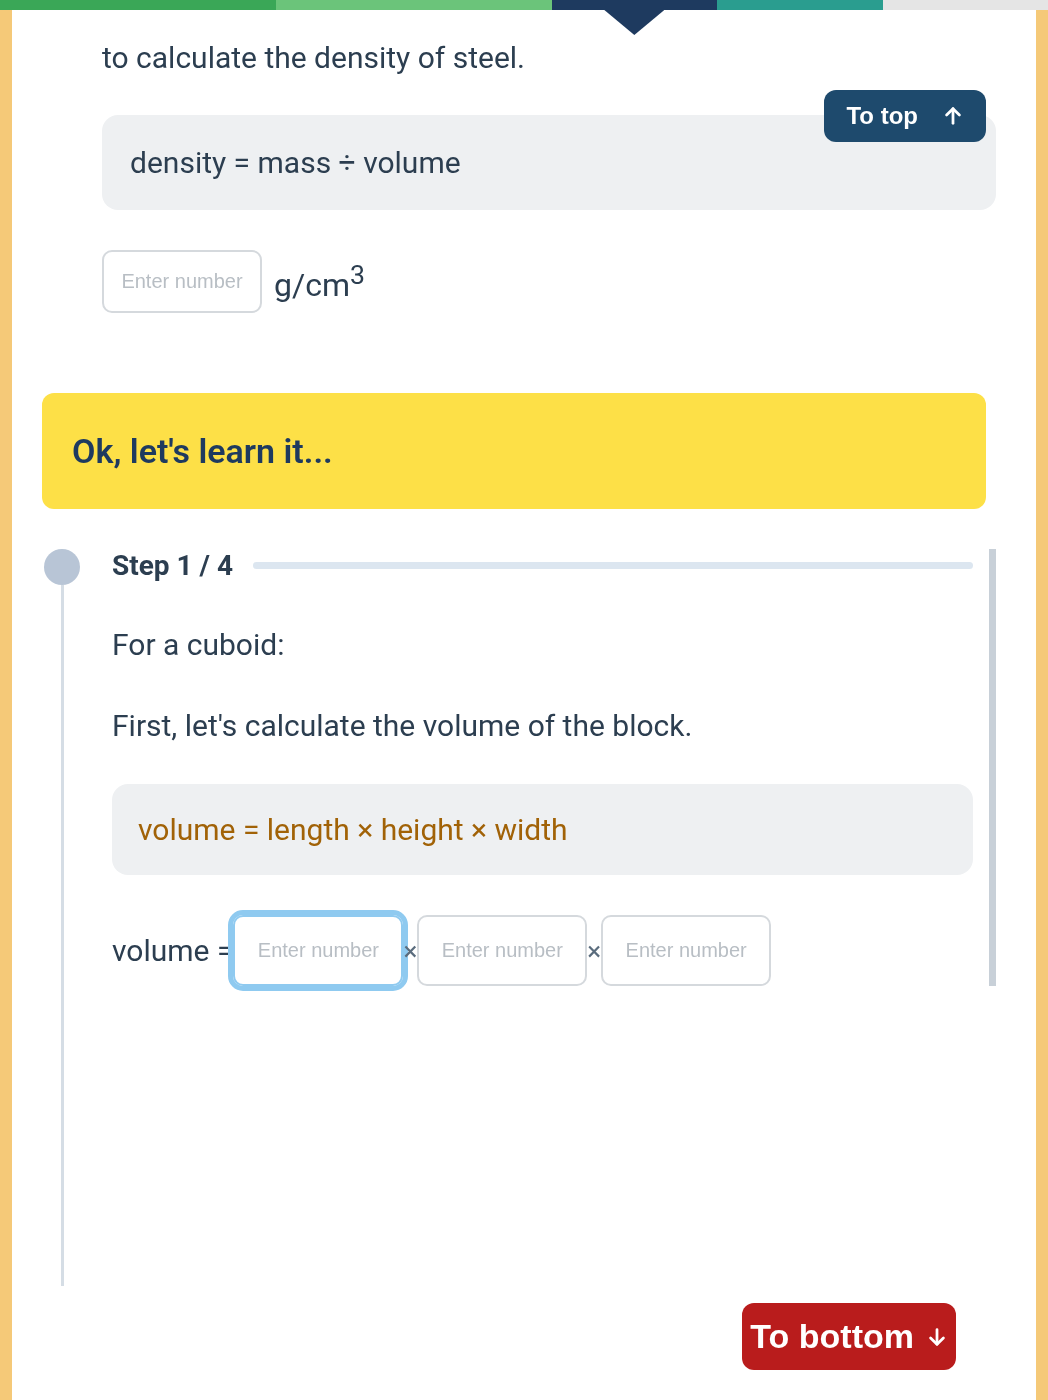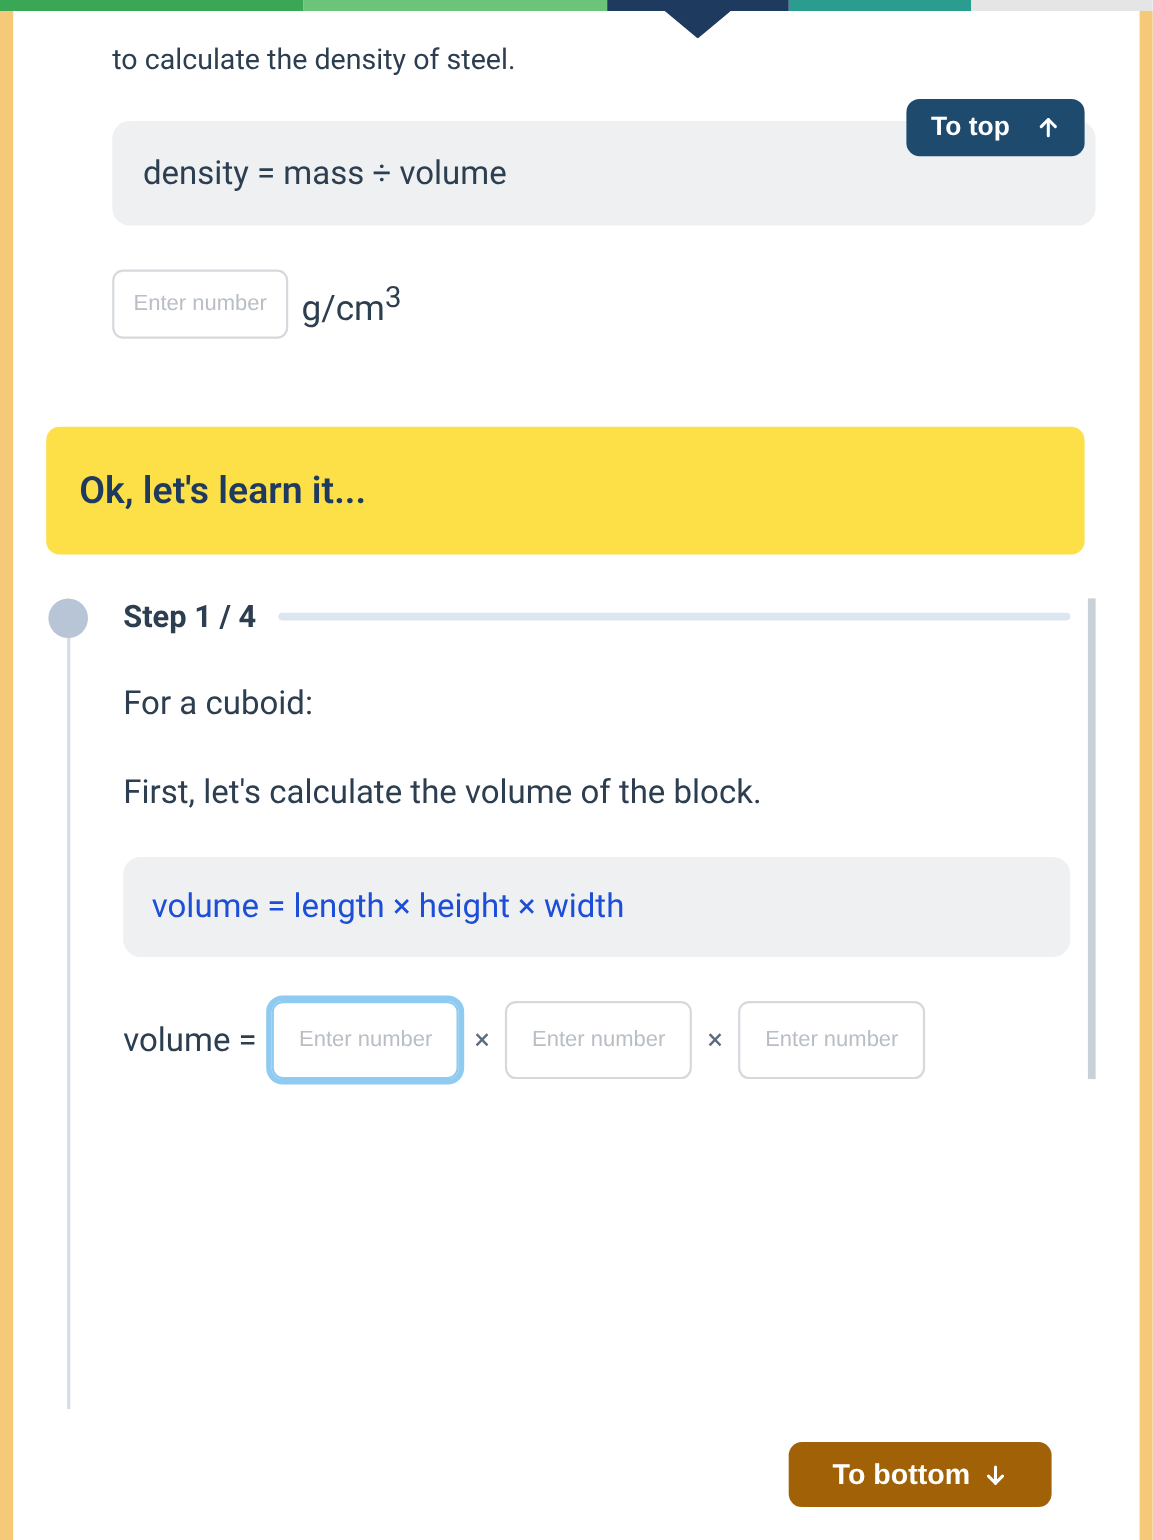--- a/index.html
+++ b/index.html
@@ -35,21 +35,21 @@
       border-right: 12px solid #f5c978;
       height: calc(100% - 10px);
       padding: 30px 40px 40px 40px;
       position: relative;
     }
     .content {
       position: relative;
       height: 100%;
     }
     .intro-text {
-      font-size: 26px;
+      font-size: 30px;
       color: #2c3e50;
       margin-left: 50px;
       margin-bottom: 40px;
     }
     .to-top-btn {
       position: absolute;
       top: 50px;
       right: 10px;
       background: #1e4a6d;
       color: #fff;
@@ -154,46 +154,45 @@
       font-size: 30px;
       color: #2c3e50;
       margin-bottom: 36px;
       line-height: 1.5;
     }
     .vol-formula-box {
       background: #eef0f2;
       border-radius: 16px;
       padding: 28px 26px;
       font-size: 30px;
-      color: #1d4ed8;
+      color: #a16207;
       margin-bottom: 40px;
     }
     .volume-row {
       display: flex;
       align-items: center;
-      gap: 14px;
       font-size: 30px;
       color: #2c3e50;
       flex-wrap: nowrap;
     }
     .volume-row .num-input { width: 170px; padding: 22px 8px; }
     .mult-sign {
       font-size: 26px;
       color: #5a6c7d;
     }
     .to-bottom-btn {
       position: absolute;
       bottom: -10px;
       right: 40px;
-      background: #a16207;
+      background: #b91c1c;
       color: #fff;
       border: none;
       border-radius: 12px;
-      padding: 14px 40px;
-      font-size: 26px;
+      padding: 14px 8px;
+      font-size: 34px;
       font-weight: 600;
       display: flex;
       align-items: center;
       gap: 12px;
       cursor: pointer;
     }
     .to-bottom-btn svg { width: 22px; height: 22px; }
   </style>
 </head>
 <body>

